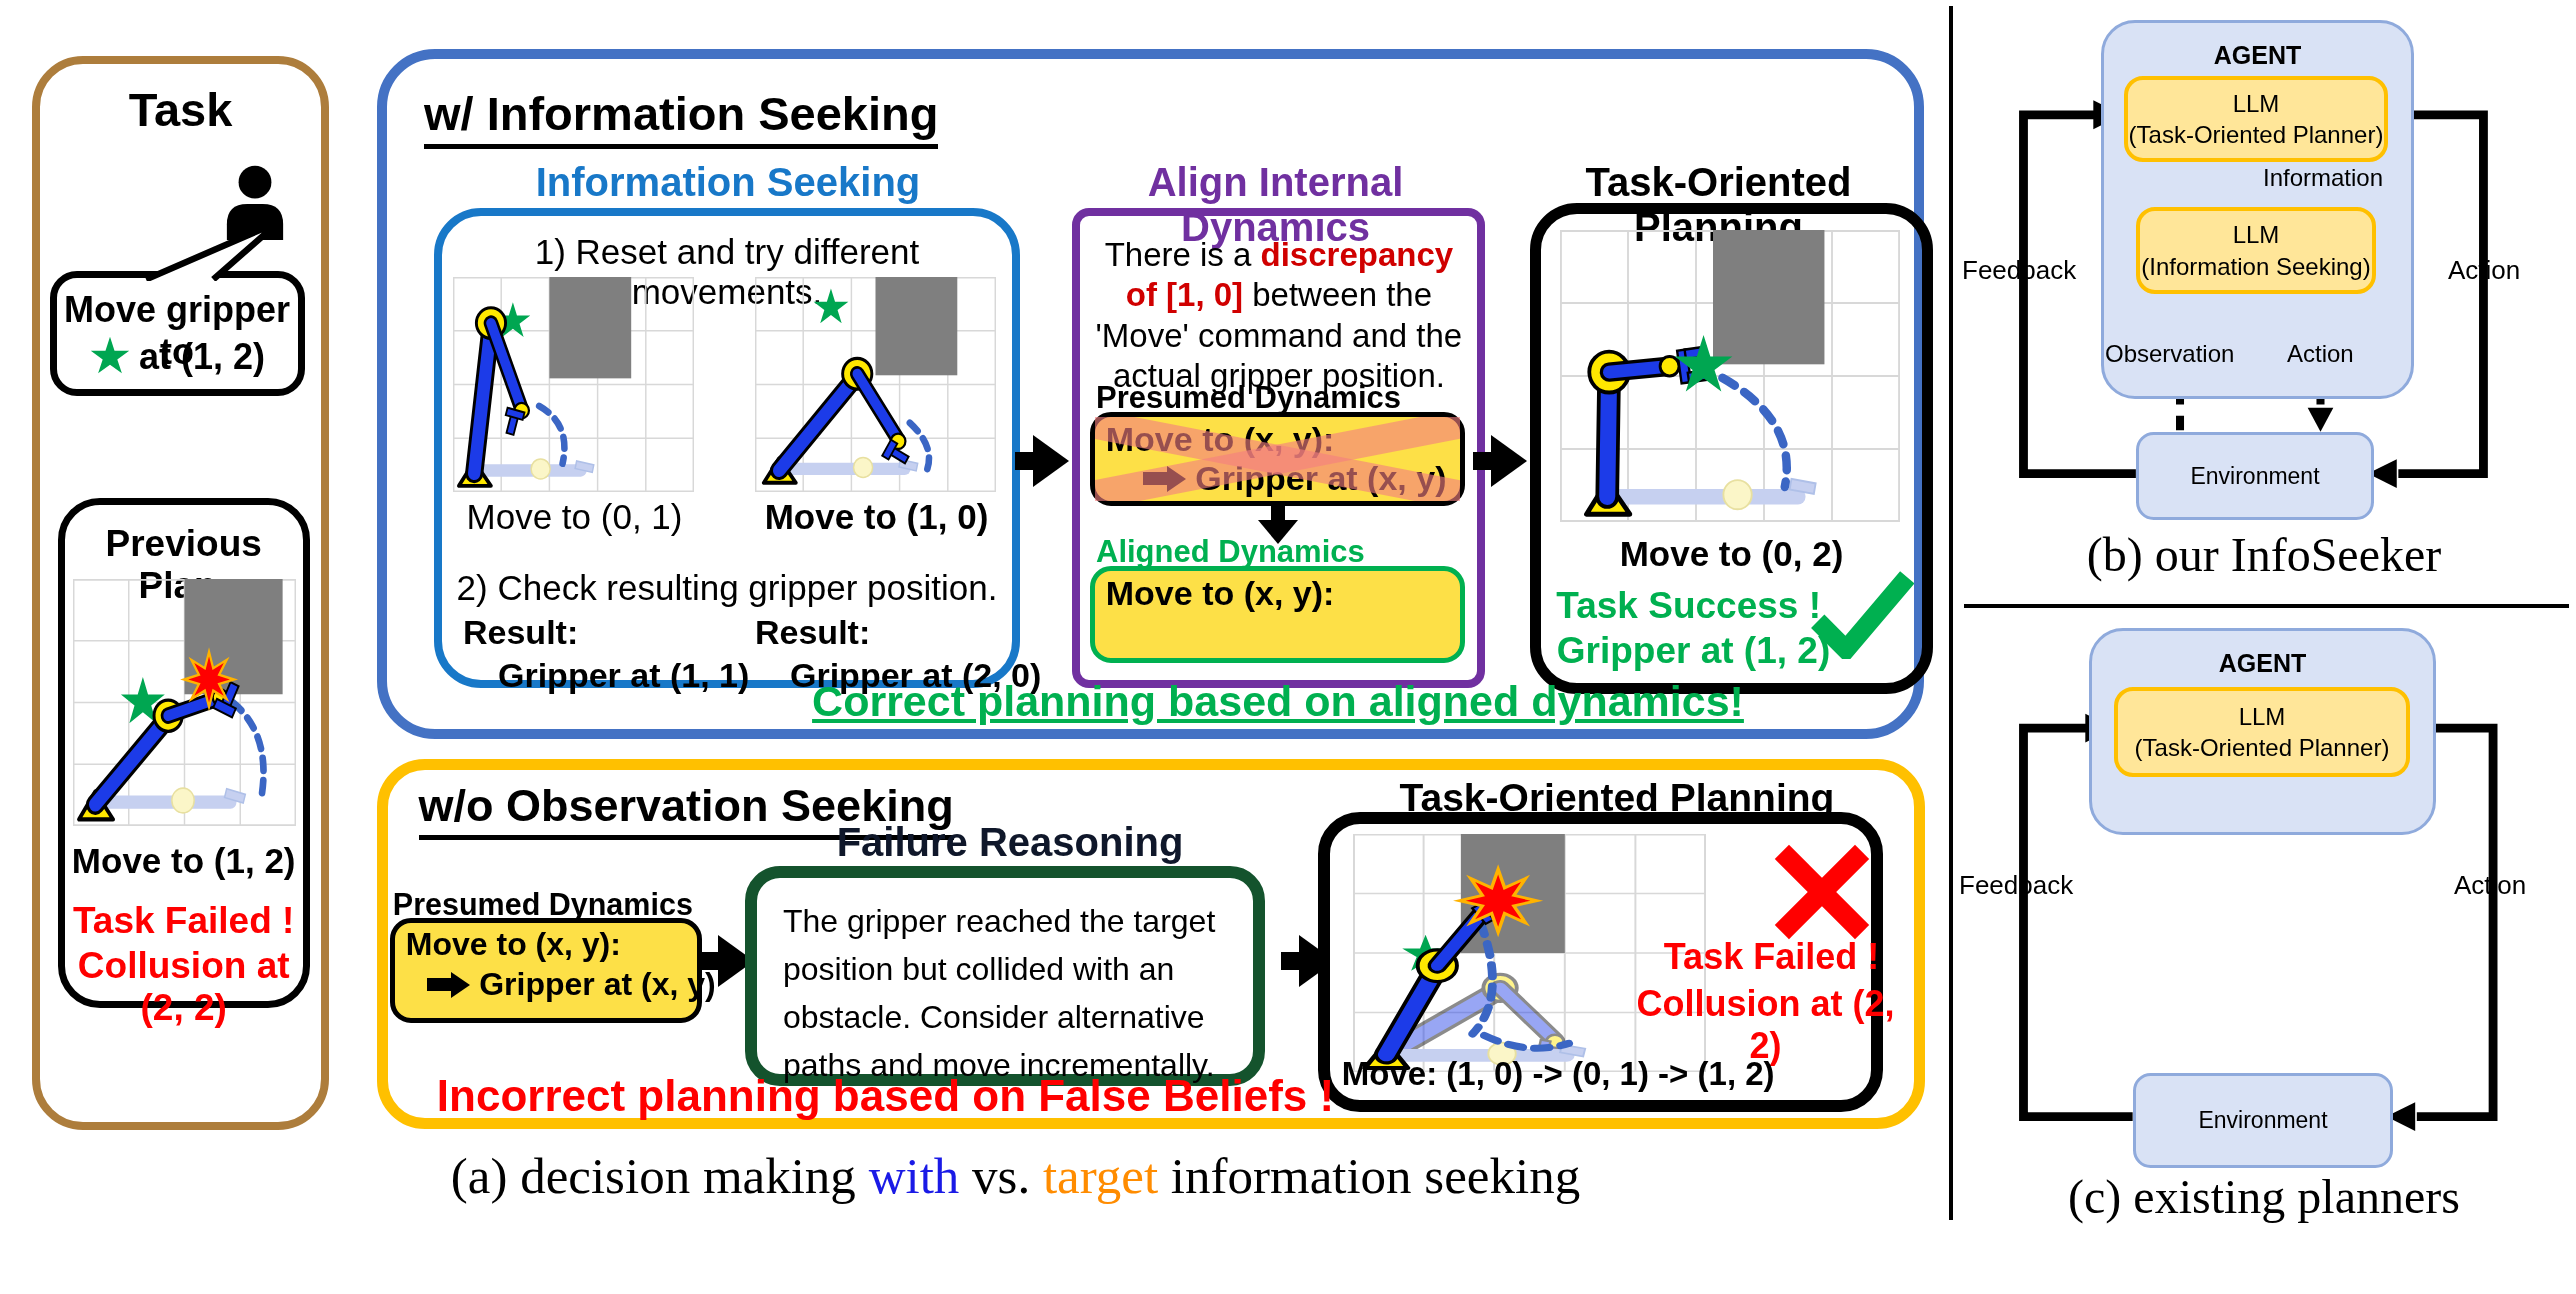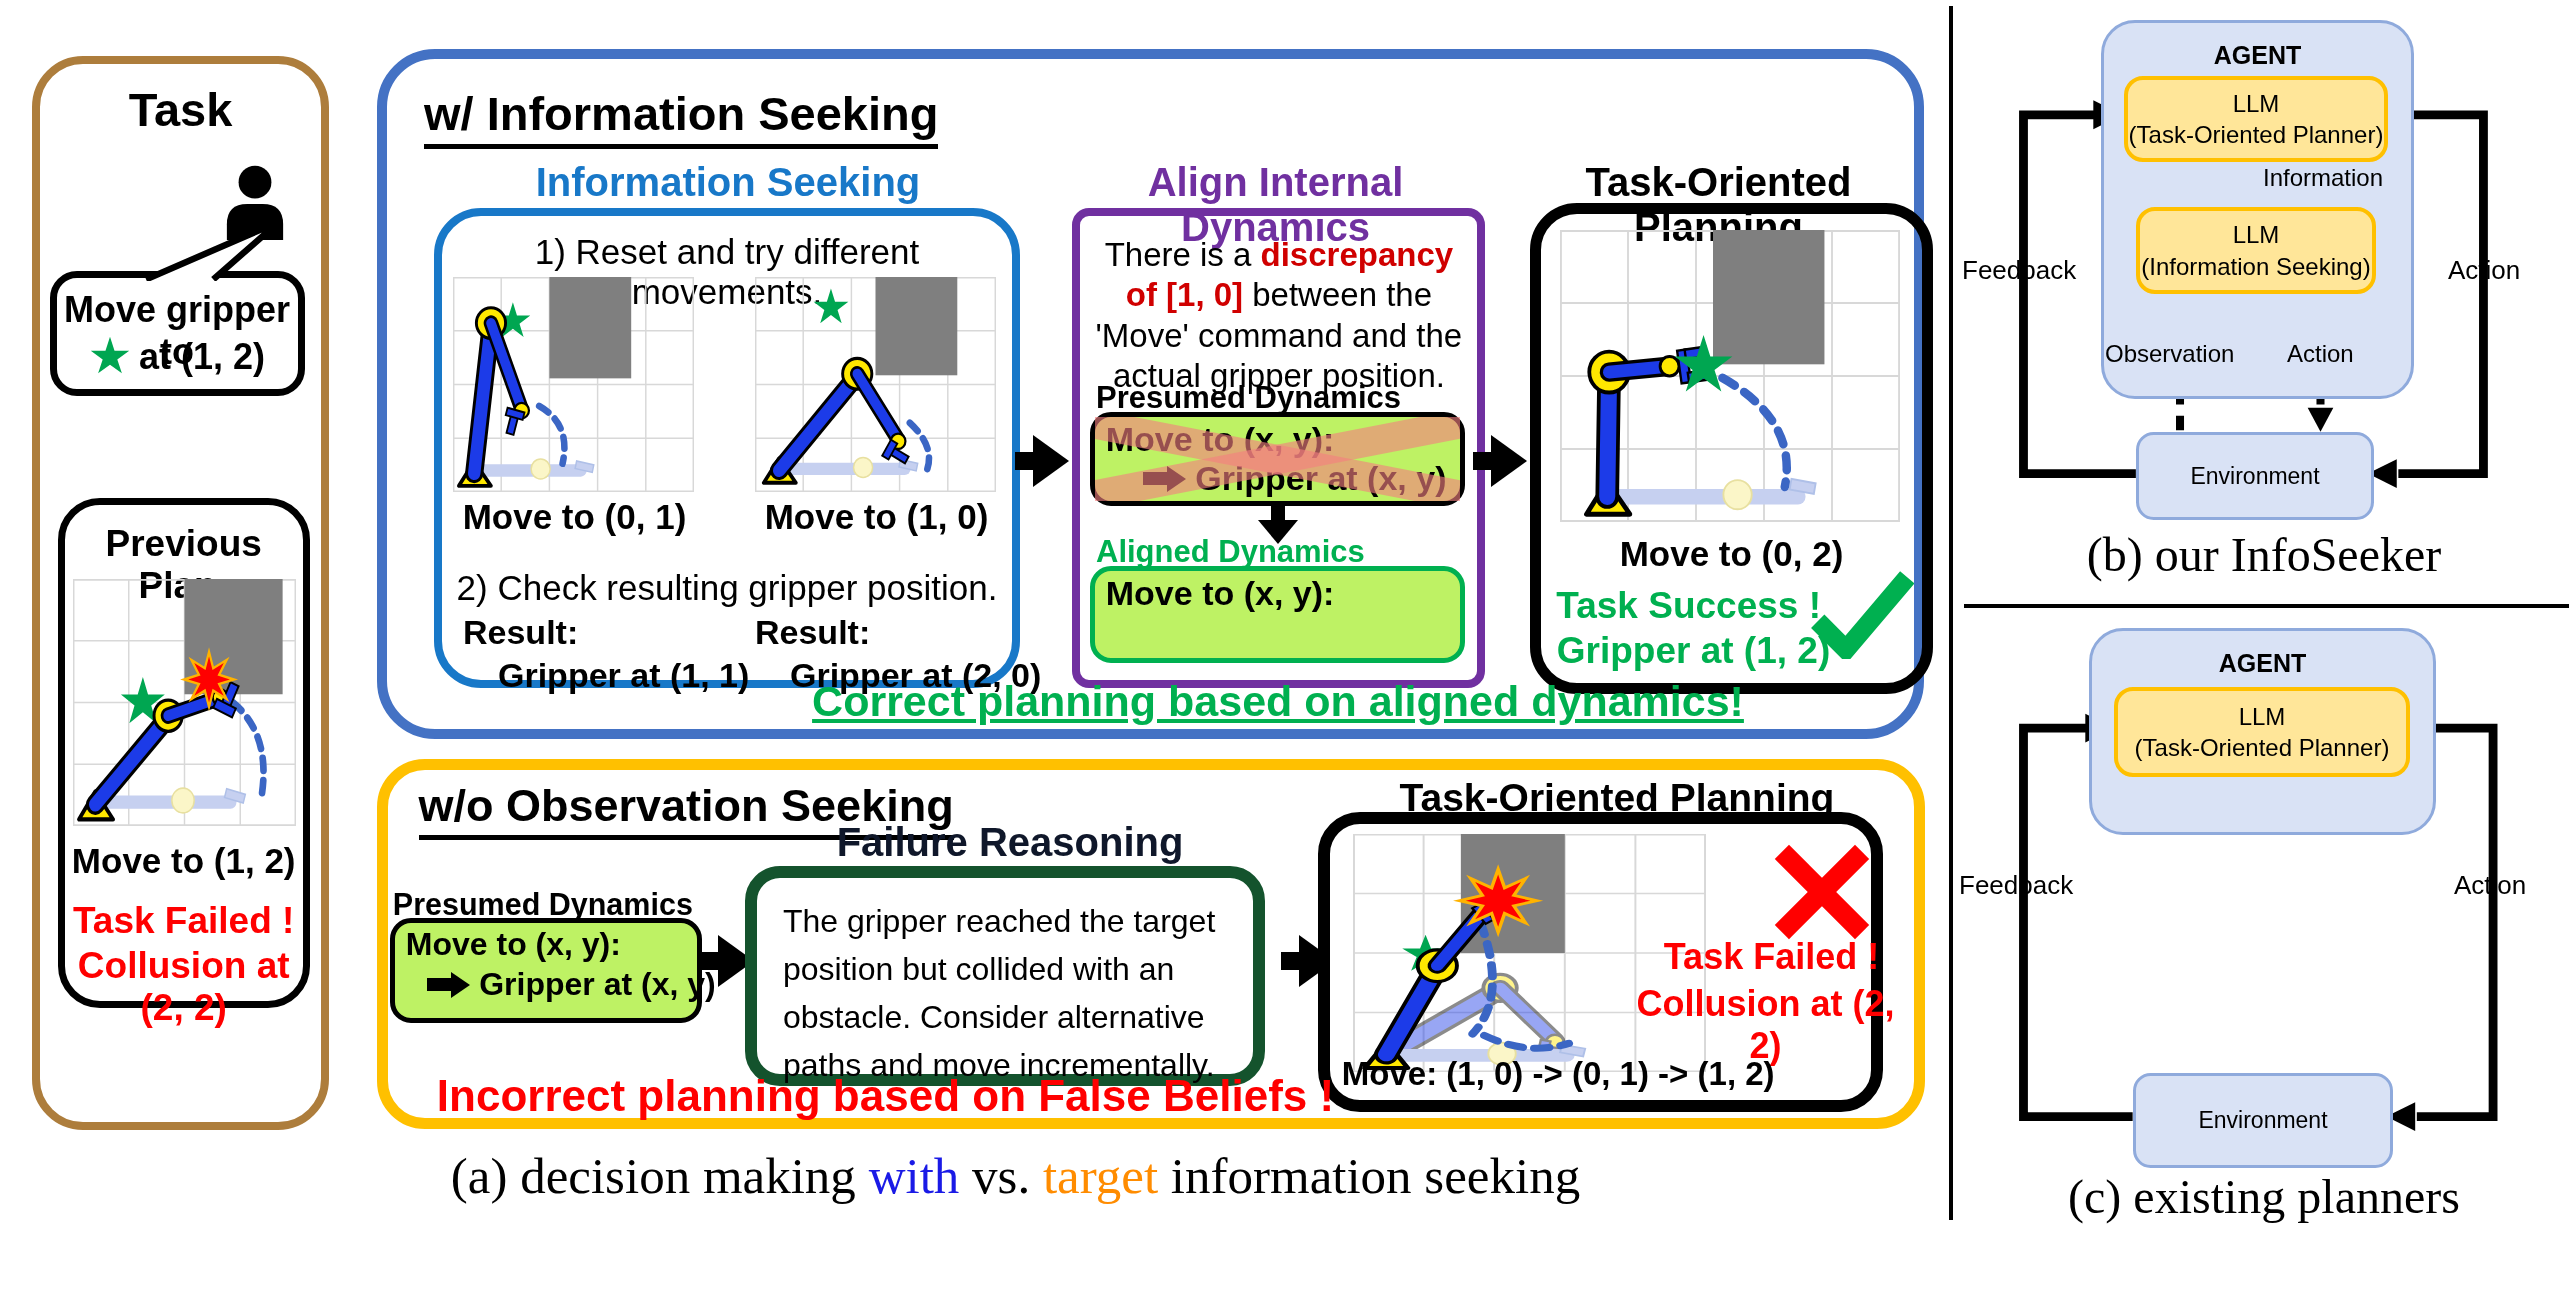--- a/index.html
+++ b/index.html
@@ -28,34 +28,34 @@
   .with-box{left:377px;top:49px;width:1527px;height:670px;border:10.4px solid #4472C4;border-radius:58px;background:#fff;}
   .wtitle{left:37px;top:27px;font-size:47px;font-weight:bold;border-bottom:5.6px solid #000;padding-bottom:3.2px;}
   .col-head{top:101px;font-size:40px;font-weight:bold;text-align:center;}
   .head-info{left:47px;width:588px;color:#1878C8;}
   .head-align{left:681px;width:415px;color:#7030A0;}
   .head-plan{left:1143px;width:377px;color:#000;}
   .info-box{left:47px;top:149px;width:570px;height:464px;border:8.8px solid #1878C8;border-radius:47px;}
   .step1{left:0;top:16px;width:100%;text-align:center;font-size:35px;}
   .scene-b{left:11.2px;top:61px;width:241px;height:215px;}
   .scene-c{left:313px;top:61px;width:241px;height:215px;}
-  .mv-l{left:0;top:281px;width:265px;text-align:center;font-size:35px;font-weight:bold;}
+  .mv-l{left:0;top:281px;width:265px;text-align:center;font-size:35px;font-weight:normal;}
   .mv-r{left:302px;top:281px;width:265px;text-align:center;font-size:35px;font-weight:bold;}
   .step2{left:0;top:352px;width:100%;text-align:center;font-size:35px;}
   .result{font-size:34px;font-weight:bold;line-height:1.25;}
   .result .g{display:block;padding-left:35px;white-space:nowrap;}
   .res-l{left:21px;top:395px;}
   .res-r{left:313px;top:395px;}
   .align-box{left:662px;top:149px;width:397px;height:464px;border:8.8px solid #7030A0;border-radius:17px;margin-left:23px;}
   .align-para{left:6.4px;top:19px;width:385px;text-align:center;font-size:33px;line-height:1.22;}
   .hl-red{color:#D00000;font-weight:bold;}
   .dyn-label{font-size:31px;font-weight:bold;}
   .p-label{left:16px;top:164px;}
   .a-label{left:16px;top:318px;color:#00B050;}
-  .dyn-box{border:5.6px solid #000;border-radius:21px;background:#bef264;}
+  .dyn-box{border:5.6px solid #000;border-radius:21px;background:#fde047;}
   .p-box{left:9.6px;top:196px;width:365px;height:84px;}
   .al-box{left:9.6px;top:350px;width:365px;height:87px;border-color:#00B050;}
   .dyn1{left:11.2px;top:3.2px;font-size:34px;font-weight:bold;position:absolute;}
   .dyn2{left:48px;top:42px;font-size:34px;font-weight:bold;position:absolute;display:flex;align-items:center;white-space:nowrap;}
   .xover{left:0;top:0;width:100%;height:100%;overflow:hidden;pointer-events:none;}
   .xover i{position:absolute;left:-4%;top:50%;width:108%;height:29px;margin-top:-14.5px;background:rgba(244,128,128,0.62);}
   .xover i.x1{transform:rotate(11deg);}
   .xover i.x2{transform:rotate(-11deg);}
   .down-arrow{left:178px;top:286px;display:flex;flex-direction:column;align-items:center;}
   .down-arrow .stem{width:13.7px;height:17.7px;background:#000;}

